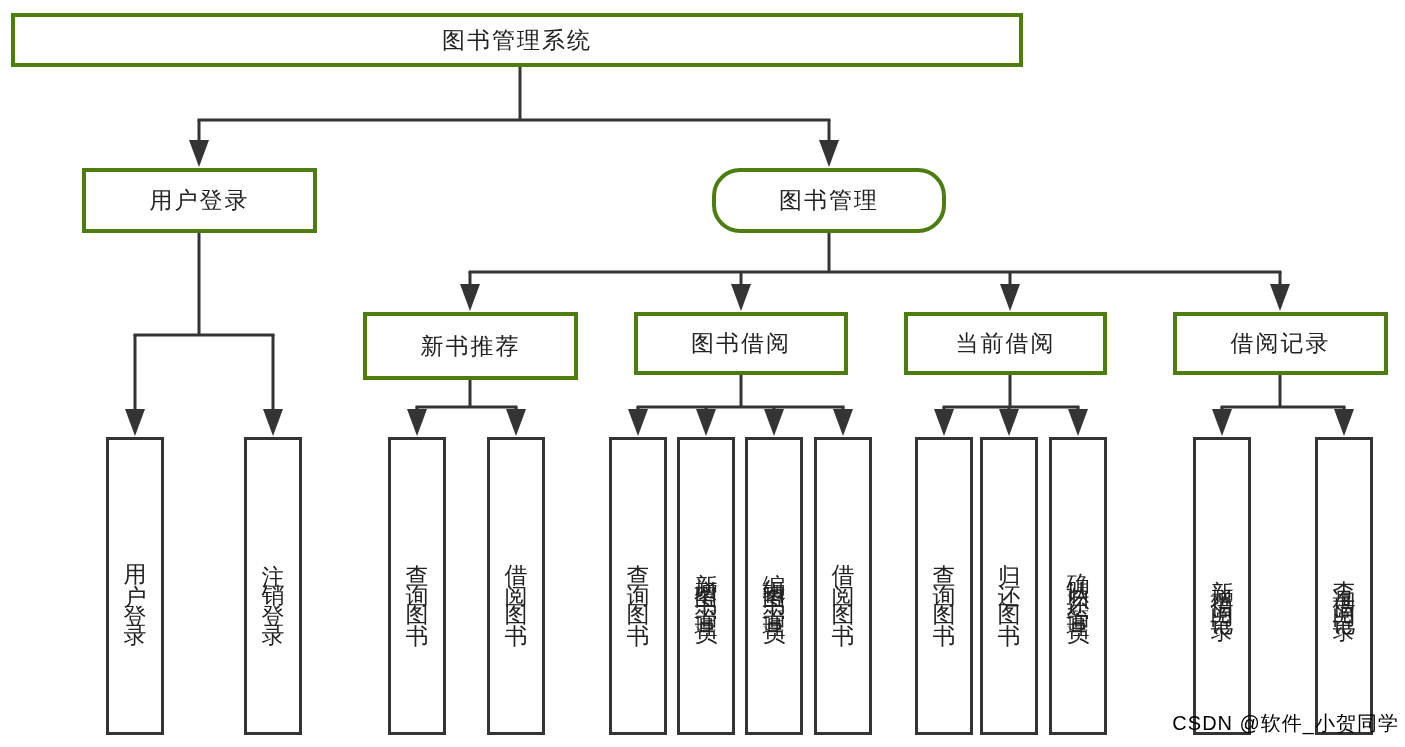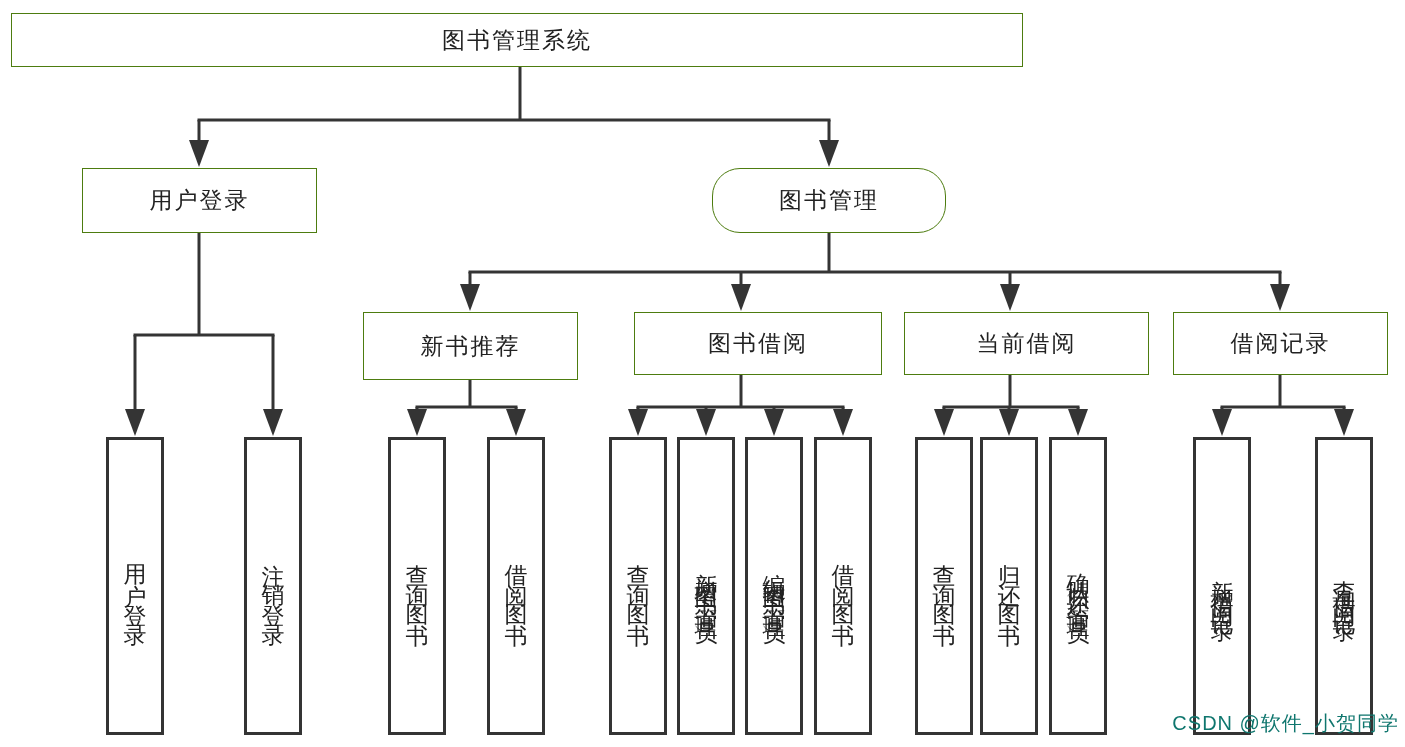--- a/index.html
+++ b/index.html
@@ -11,36 +11,36 @@
     font-family: "Liberation Sans", sans-serif;
     overflow: hidden;
   }
   #edges { position: absolute; left: 0; top: 0; }
   #edges line { stroke: #343434; stroke-width: 3; }
   #edges polygon { fill: #343434; }
 
   .hbox {
     position: absolute;
     box-sizing: border-box;
-    border: 1px solid #4d7c0f;
+    border: 4px solid #4d7c0f;
     background: #ffffff;
     display: flex;
     align-items: center;
     justify-content: center;
     font-size: 23px;
     color: #222222;
     letter-spacing: 2px;
     white-space: nowrap;
   }
   .root  { left: 11px;  top: 13px;  width: 1012px; height: 54px; }
   .lv2-a { left: 82px;  top: 168px; width: 235px;  height: 65px; }
   .lv2-b { left: 712px; top: 168px; width: 234px;  height: 65px; border-radius: 28px; }
   .lv3-a { left: 363px;  top: 312px; width: 215px; height: 68px; }
-  .lv3-b { left: 634px;  top: 312px; width: 248px; height: 63px; }
-  .lv3-c { left: 904px;  top: 312px; width: 245px; height: 63px; }
+  .lv3-b { left: 634px;  top: 312px; width: 214px; height: 63px; }
+  .lv3-c { left: 904px;  top: 312px; width: 203px; height: 63px; }
   .lv3-d { left: 1173px; top: 312px; width: 215px; height: 63px; }
 
   .leaf {
     position: absolute;
     top: 437px;
     width: 58px;
     height: 298px;
     box-sizing: border-box;
     border: 3px solid #343434;
     background: #ffffff;
@@ -58,21 +58,21 @@
   }
   .ls-wide  .vtext { letter-spacing: 20px; }
   .ls-mid   .vtext { letter-spacing: 8px; }
   .ls-tight .vtext { letter-spacing: 7px; }
 
   .watermark {
     position: absolute;
     right: 6px;
     bottom: 10px;
     font-size: 20px;
-    color: #0f766e;
+    color: #000000;
     letter-spacing: 1px;
     z-index: 5;
     white-space: nowrap;
   }
 </style>
 </head>
 <body>
 
 <div id="canvas">
 

